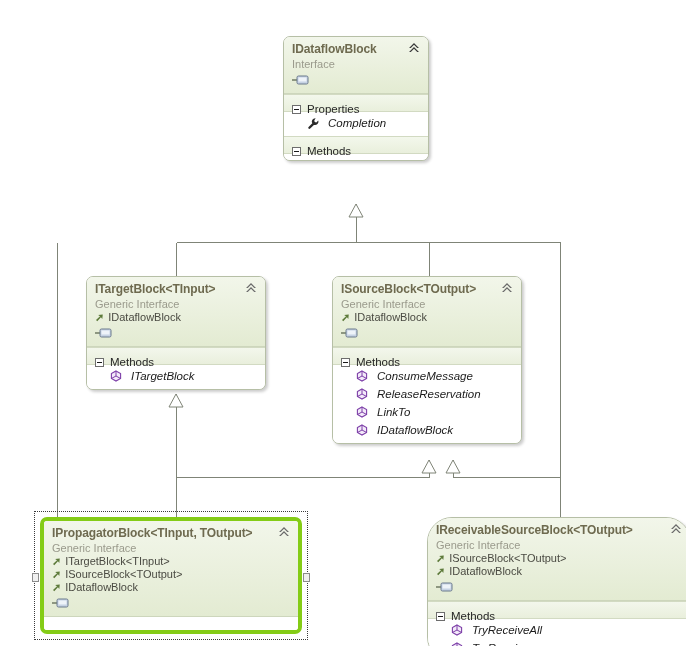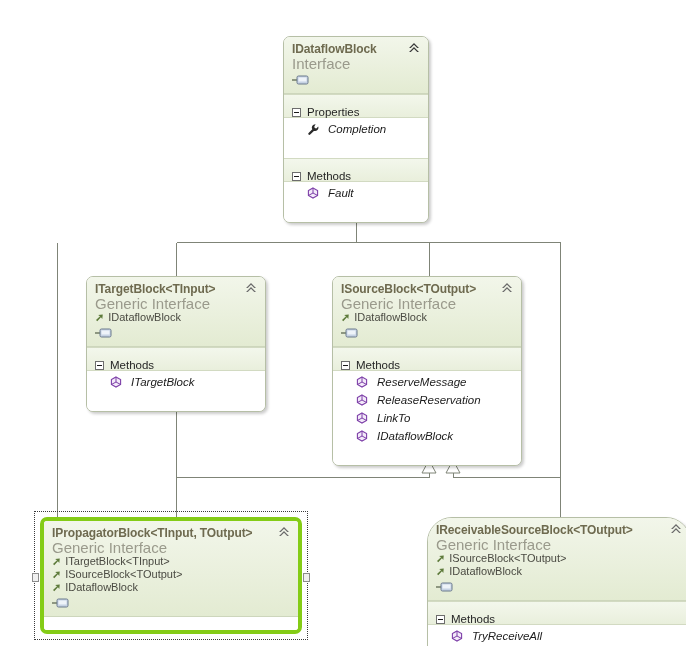--- a/index.html
+++ b/index.html
@@ -43,21 +43,21 @@
   .node-title {
     font-size: 12px;
     font-weight: bold;
     color: #6e6a4f;
     letter-spacing: -0.1px;
     line-height: 15px;
     padding-right: 22px;
     white-space: nowrap;
   }
   .node-stereotype {
-    font-size: 15px;
+    font-size: 11px;
     color: #9a9a8c;
     line-height: 14px;
     white-space: nowrap;
   }
   .inherit-line {
     font-size: 11px;
     color: #4a4a42;
     line-height: 13px;
     white-space: nowrap;
     display: flex;
@@ -84,39 +84,39 @@
   .compartment-head {
     display: flex;
     align-items: center;
     gap: 6px;
     padding: 14px 8px 2px 8px;
     background: linear-gradient(to bottom, #f3f7ec 0%, #e9efdc 100%);
     border-top: 1px solid #d2dac2;
     border-bottom: 1px solid #d2dac2;
     font-size: 11.5px;
     color: #262626;
-    height: 24px;
+    height: 18px;
     box-sizing: border-box;
   }
   .expander {
     width: 9px; height: 9px;
     box-sizing: border-box;
     border: 1px solid #6d6d6d;
     background: #ffffff;
     position: relative;
     flex: 0 0 auto;
   }
   .expander::before {
     content: "";
     position: absolute;
     left: 1px; right: 1px; top: 3px;
     height: 1px;
     background: #1a1a1a;
   }
-  .member-list { padding: 2px 0 20px 0; background: #fff; }
+  .member-list { padding: 2px 0 4px 0; background: #fff; }
   .member {
     display: flex;
     align-items: center;
     gap: 9px;
     padding: 1px 8px 1px 23px;
     font-size: 11.5px;
     font-style: italic;
     color: #1b1b1b;
     line-height: 16px;
     white-space: nowrap;
@@ -203,27 +203,20 @@
           <path d="M8.6 1.2 a3.4 3.4 0 0 0 -3.3 5.1 L1.6 10 a1.1 1.1 0 0 0 1.6 1.6 l3.7 -3.7 a3.4 3.4 0 0 0 4.3 -4.4 l-1.9 1.9 -1.6 -0.4 -0.4 -1.6 z" fill="#2b2b2b"></path>
         </svg>
         <span>Completion</span>
       </div>
     </div>
     <div class="compartment-head">
       <span class="expander"></span>
       <span>Methods</span>
     </div>
     <div class="member-list">
-      <div class="member">
-        <svg width="12" height="12" viewBox="0 0 12 12">
-          <path d="M6 1 L10.6 3.5 L10.6 8.5 L6 11 L1.4 8.5 L1.4 3.5 Z" fill="#f3eaf9" stroke="#7d3fa8" stroke-width="1.1"></path>
-          <path d="M6 1 L6 6 M6 6 L1.4 8.5 M6 6 L10.6 8.5" stroke="#7d3fa8" stroke-width="1"></path>
-        </svg>
-        <span>Fault</span>
-      </div>
     </div>
   </div>
 
   <div class="node" style="left:70px; top:246px; width:180px;">
     <div class="node-head">
       <div class="node-title">ITargetBlock&lt;TInput&gt;</div>
       <div class="node-stereotype">Generic Interface</div>
       <div class="inherit-line">
         <span class="arrow-glyph">➚</span>
         <span>IDataflowBlock</span>
@@ -274,21 +267,21 @@
     <div class="compartment-head">
       <span class="expander"></span>
       <span>Methods</span>
     </div>
     <div class="member-list">
       <div class="member">
         <svg width="12" height="12" viewBox="0 0 12 12">
           <path d="M6 1 L10.6 3.5 L10.6 8.5 L6 11 L1.4 8.5 L1.4 3.5 Z" fill="#f3eaf9" stroke="#7d3fa8" stroke-width="1.1"></path>
           <path d="M6 1 L6 6 M6 6 L1.4 8.5 M6 6 L10.6 8.5" stroke="#7d3fa8" stroke-width="1"></path>
         </svg>
-        <span>ReserveMessage</span>
+        <span>ConsumeMessage</span>
       </div>
       <div class="member">
         <svg width="12" height="12" viewBox="0 0 12 12">
           <path d="M6 1 L10.6 3.5 L10.6 8.5 L6 11 L1.4 8.5 L1.4 3.5 Z" fill="#f3eaf9" stroke="#7d3fa8" stroke-width="1.1"></path>
           <path d="M6 1 L6 6 M6 6 L1.4 8.5 M6 6 L10.6 8.5" stroke="#7d3fa8" stroke-width="1"></path>
         </svg>
         <span>ReleaseReservation</span>
       </div>
       <div class="member">
         <svg width="12" height="12" viewBox="0 0 12 12">

